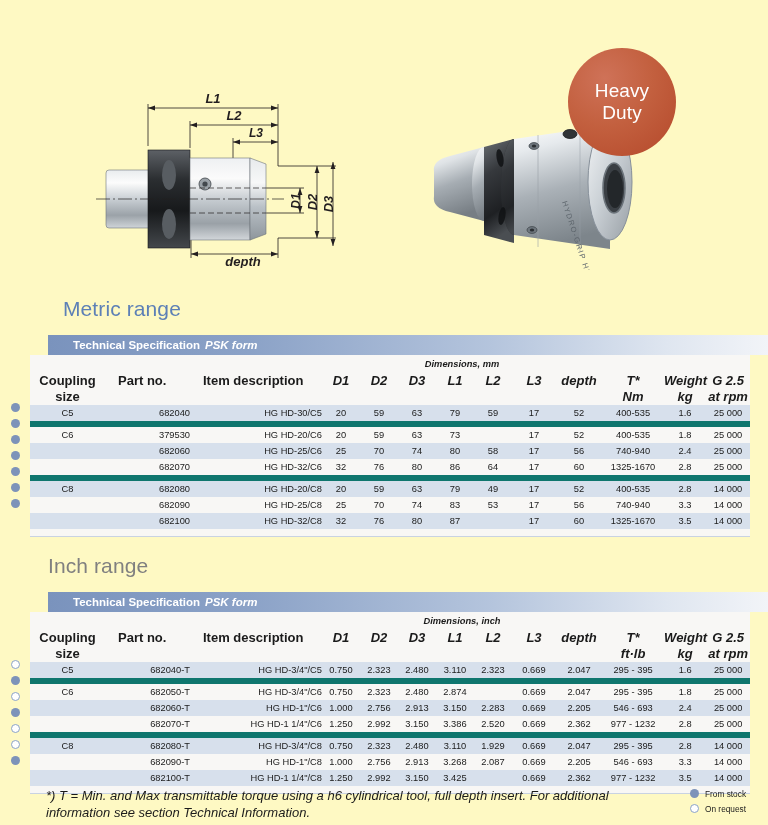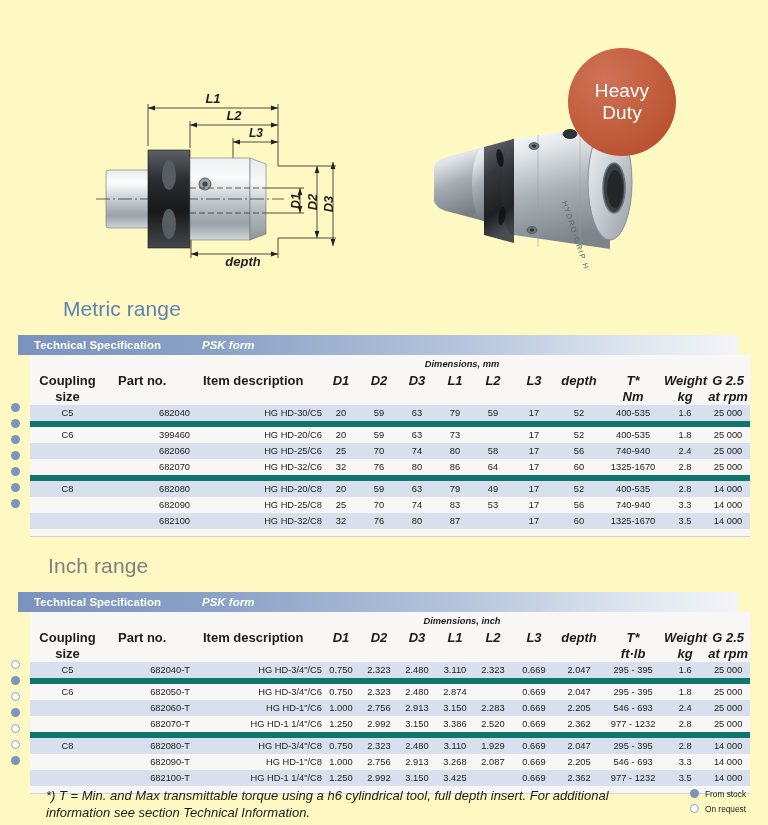--- a/index.html
+++ b/index.html
@@ -52,24 +52,24 @@
 
   
   .gutter { position: absolute; left: 0; top: 0; width: 30px; }
   .bullet-row { height: 16.1px; display: flex; align-items: center; justify-content: center; }
   .dot { width: 9px; height: 9px; border-radius: 50%; }
   .dot.filled { background: #7d93b9; }
   .dot.hollow { background: #ffffff; border: 1.3px solid #8ca3c6; }
 
   
   .hdr-bar {
-    margin-left: 18px; width: 720px; height: 20px;
+    margin-left: 48px; width: 720px; height: 20px;
     background: linear-gradient(to right, #7a93bd 0%, #8ba2c7 28%, #b5c5dd 62%, #dfe6f0 86%, #f2f4f8 100%);
-    display: flex; align-items: center; padding-left: 16px;
-    color: #ffffff; font-size: 11.5px; white-space: nowrap; gap: 36px;
+    display: flex; align-items: center; padding-left: 25px;
+    color: #ffffff; font-size: 11.5px; white-space: nowrap;
   }
   .hdr-bar .b { font-weight: bold; }
   .hdr-bar .i { font-style: italic; font-weight: bold; margin-left: 5px; }
 
   table.spec {
     margin-left: 30px; width: 720px;
     border-collapse: collapse;
     font-size: 9.3px; color: #1b1b1b;
     table-layout: fixed;
   }
@@ -392,21 +392,21 @@
             <td class="c">79</td>
             <td class="c">59</td>
             <td class="c">17</td>
             <td class="c">52</td>
             <td class="c">400-535</td>
             <td class="c">1.6</td>
             <td class="c">25 000</td>
           </tr>
           <tr class="drow even grp">
             <td class="cs">C6</td>
-            <td class="l">399460</td>
+            <td class="l">379530</td>
             <td class="l">HG HD-20/C6</td>
             <td class="c">20</td>
             <td class="c">59</td>
             <td class="c">63</td>
             <td class="c">73</td>
             <td class="c"></td>
             <td class="c">17</td>
             <td class="c">52</td>
             <td class="c">400-535</td>
             <td class="c">1.8</td>

